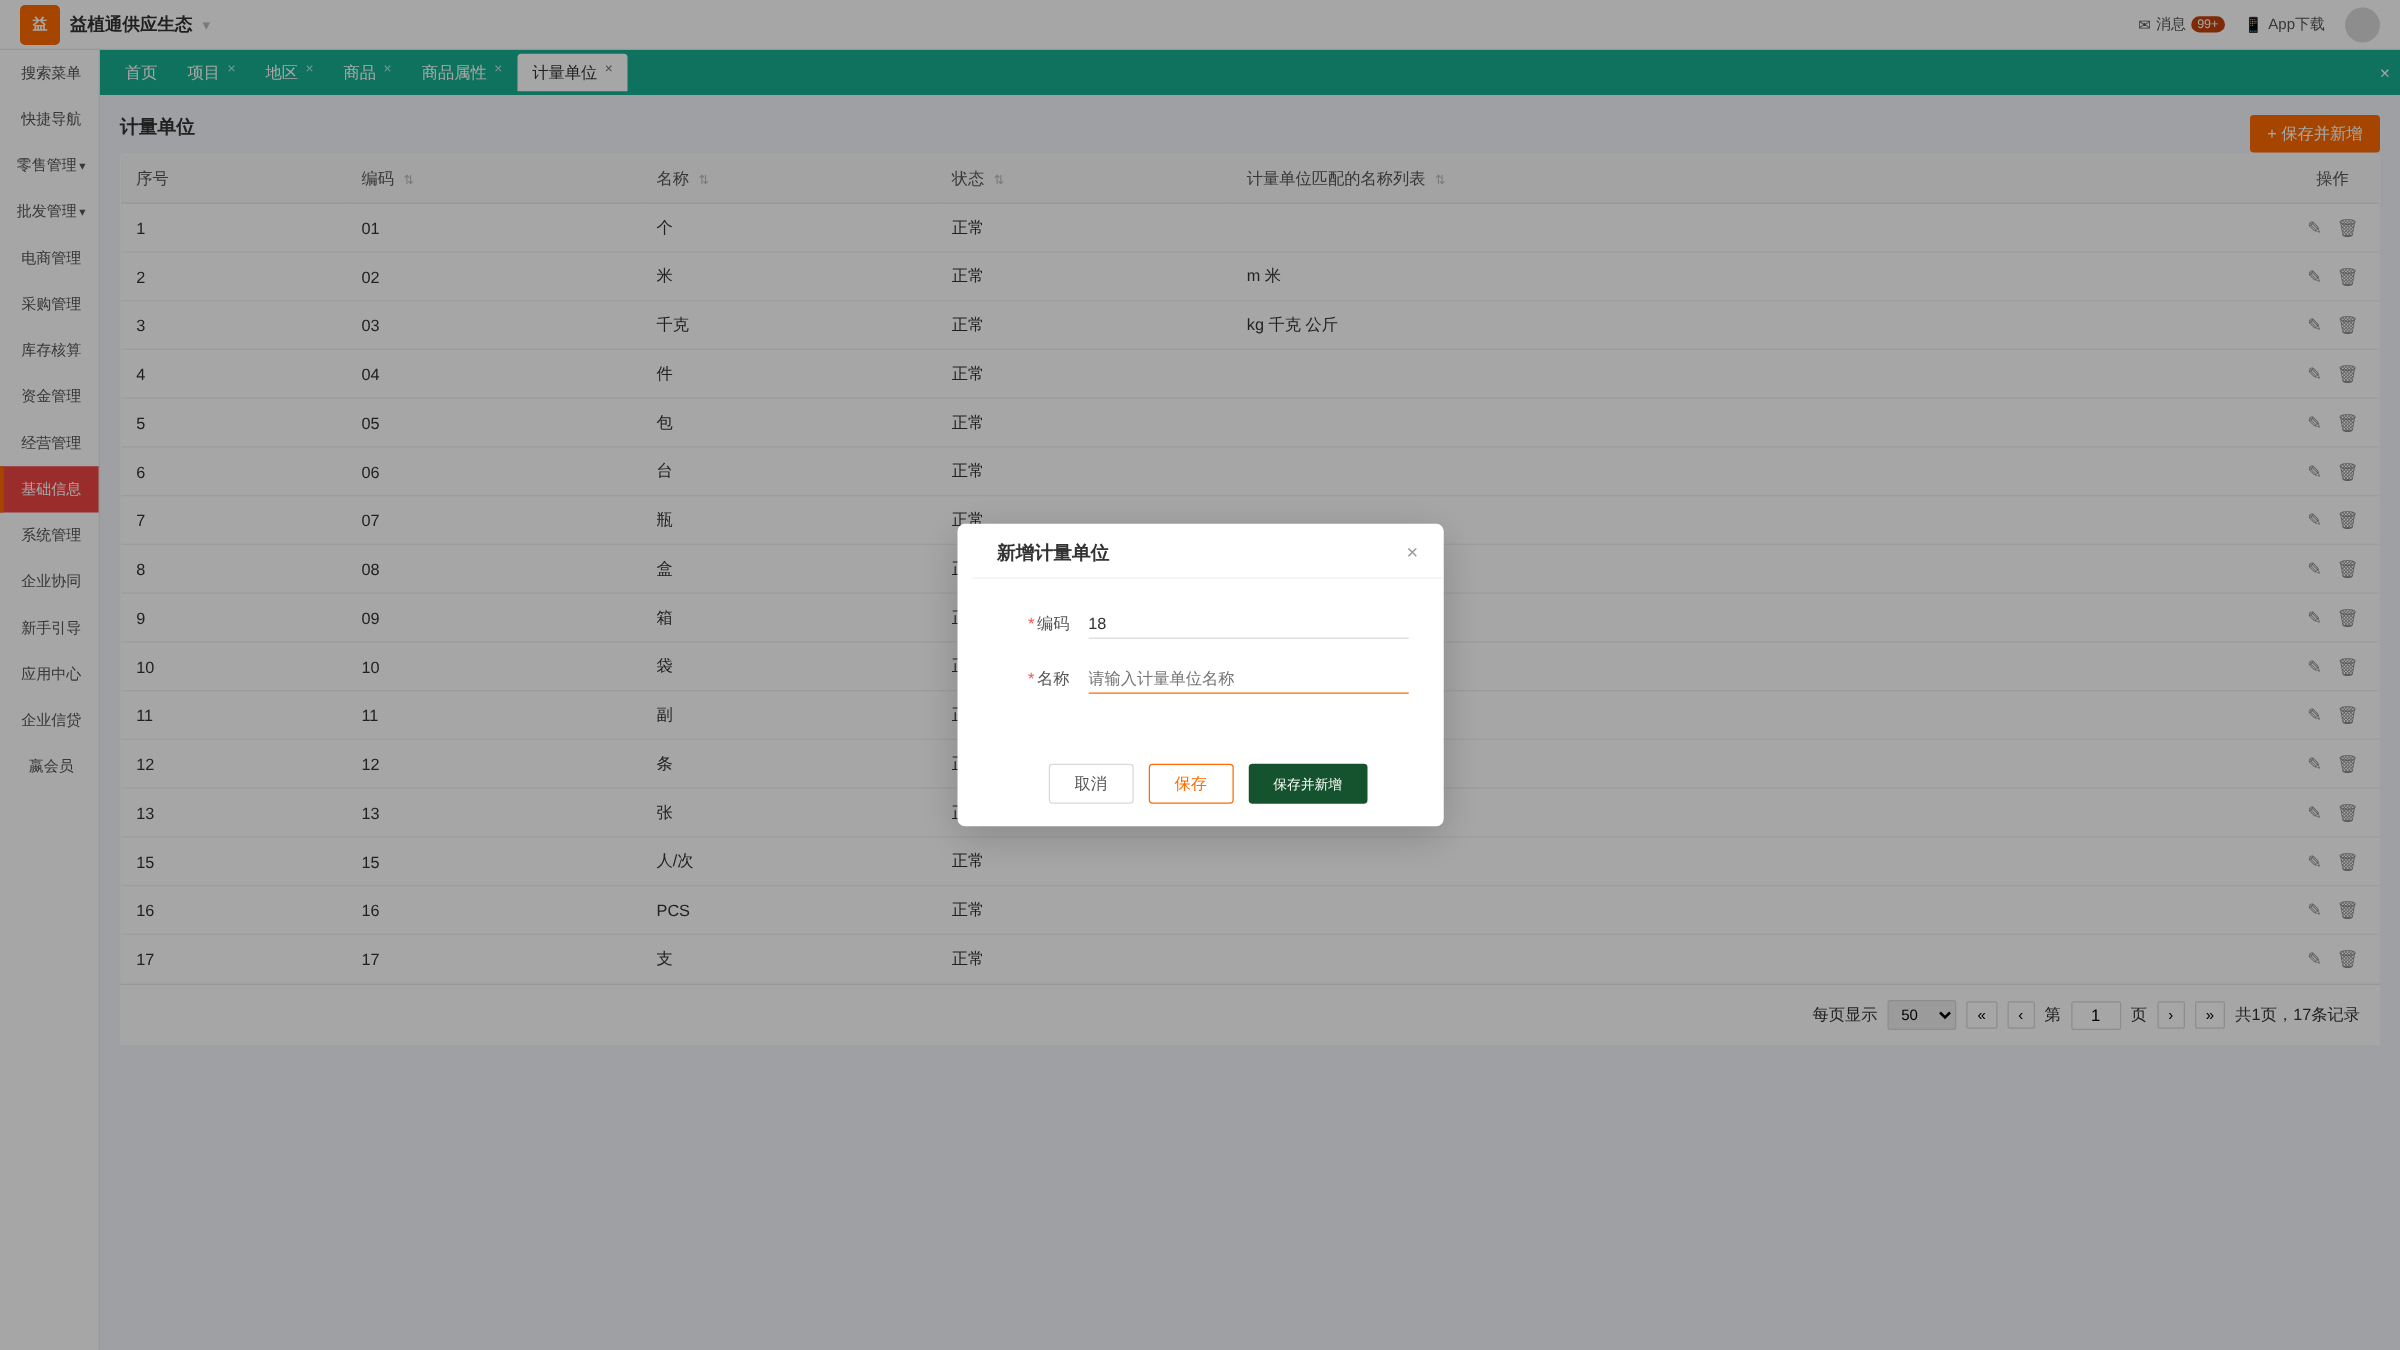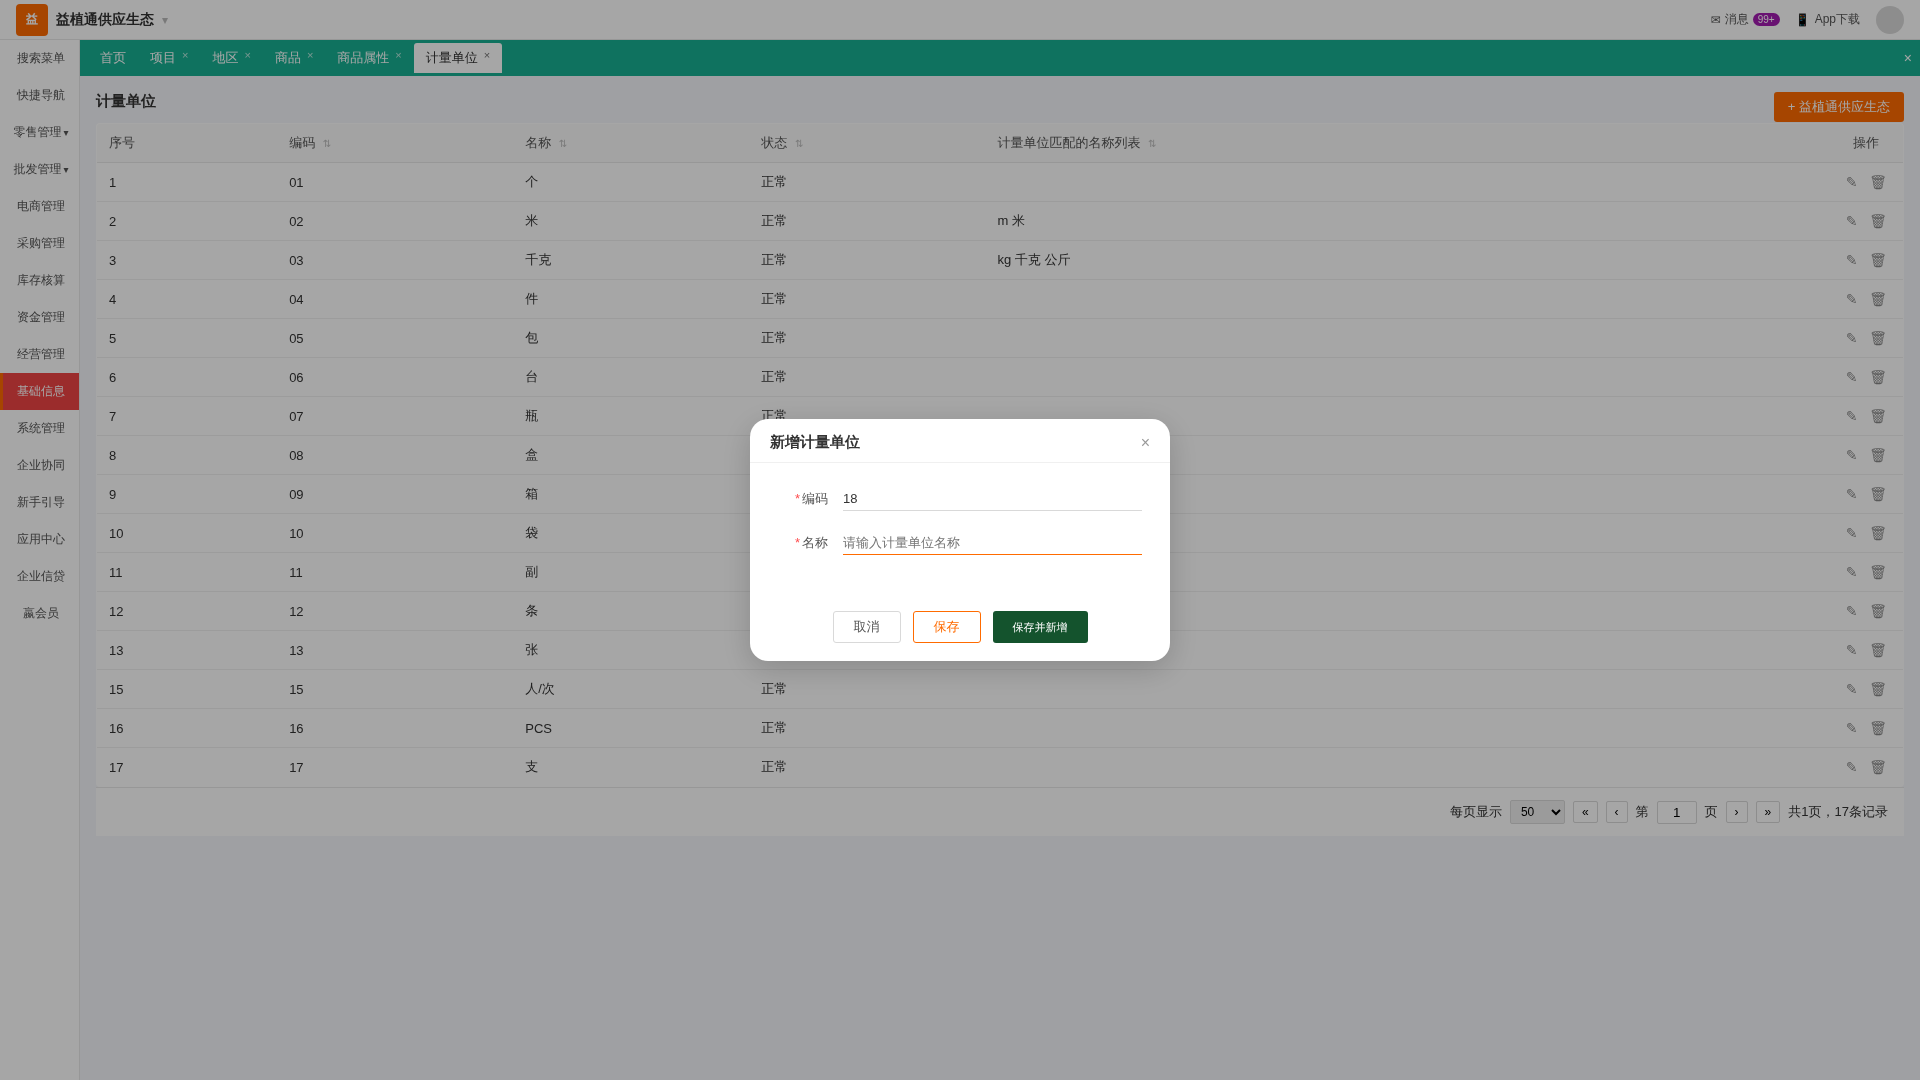--- a/index.html
+++ b/index.html
@@ -41,21 +41,21 @@
     }
     .header-btn {
       display: flex;
       align-items: center;
       gap: 4px;
       cursor: pointer;
       color: #555;
       font-size: 12px;
     }
     .badge {
-      background: #a21caf;
+      background: #c2410c;
       color: #fff;
       border-radius: 8px;
       padding: 1px 5px;
       font-size: 10px;
     }
     .avatar {
       width: 28px; height: 28px;
       border-radius: 50%;
       background: #d9d9d9;
     }
@@ -240,24 +240,25 @@
       background: rgba(0,0,0,0.35);
       z-index: 1000;
       display: flex;
       align-items: center;
       justify-content: center;
     }
 
     
     .modal {
       background: #fff;
-      border-radius: 18px;
-      width: 420px;
+      border-radius: 6px;
+      width: 389px;
       box-shadow: 0 8px 32px rgba(0,0,0,0.18);
       overflow: hidden;
+      padding-left: 12px;
     }
     .modal-header {
       padding: 14px 20px 10px;
       border-bottom: 1px solid #f0f0f0;
       display: flex;
       align-items: center;
       justify-content: space-between;
     }
     .modal-title { font-size: 15px; font-weight: bold; color: #333; }
     .modal-close {
@@ -435,21 +436,21 @@
       <div class="tab-item active">
         <span>计量单位</span>
         <span class="tab-close">×</span>
       </div>
       <div style="flex:1"></div>
       <div style="color:#fff; cursor:pointer; font-size:14px;">×</div>
     </div>
 
     <div class="page-body">
       <div class="page-title">计量单位</div>
-      <button class="add-btn">+ 益植通供应生态</button>
+      <button class="add-btn">+ 保存并新增</button>
 
       <table class="data-table">
         <thead>
           <tr>
             <th>
               <span>序号</span>
             </th>
             <th>
               <span>编码</span>
               <span class="sort-icon">⇅</span>

